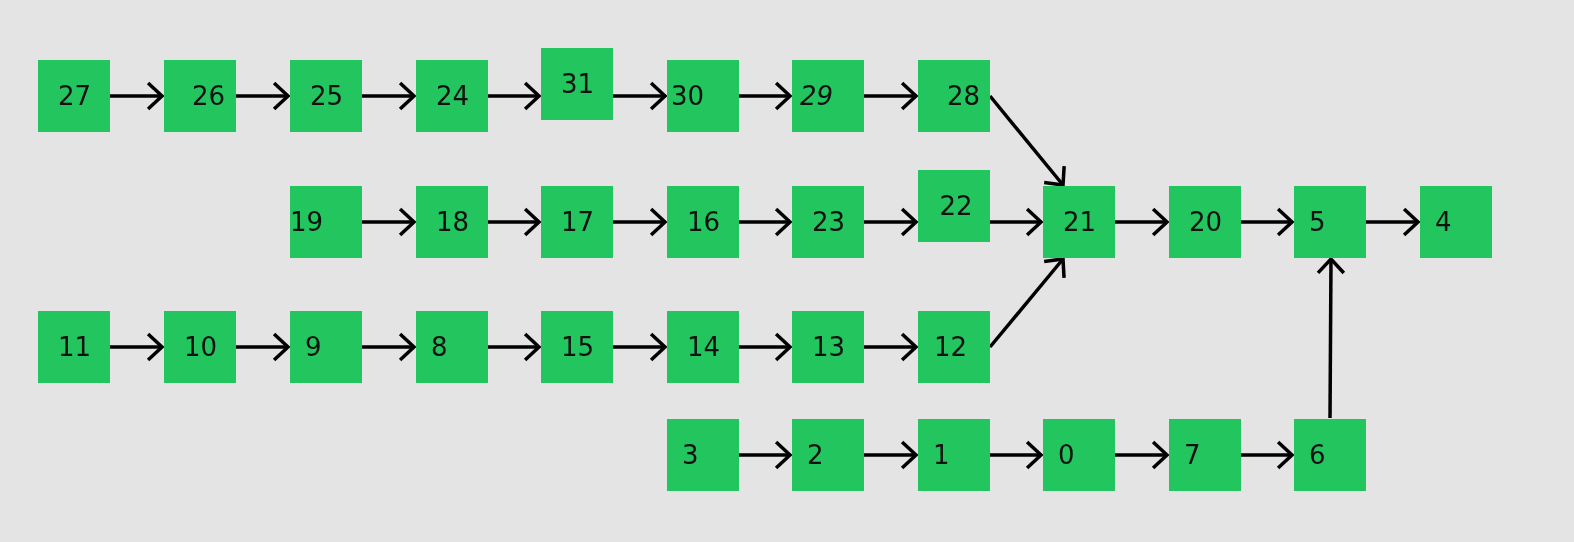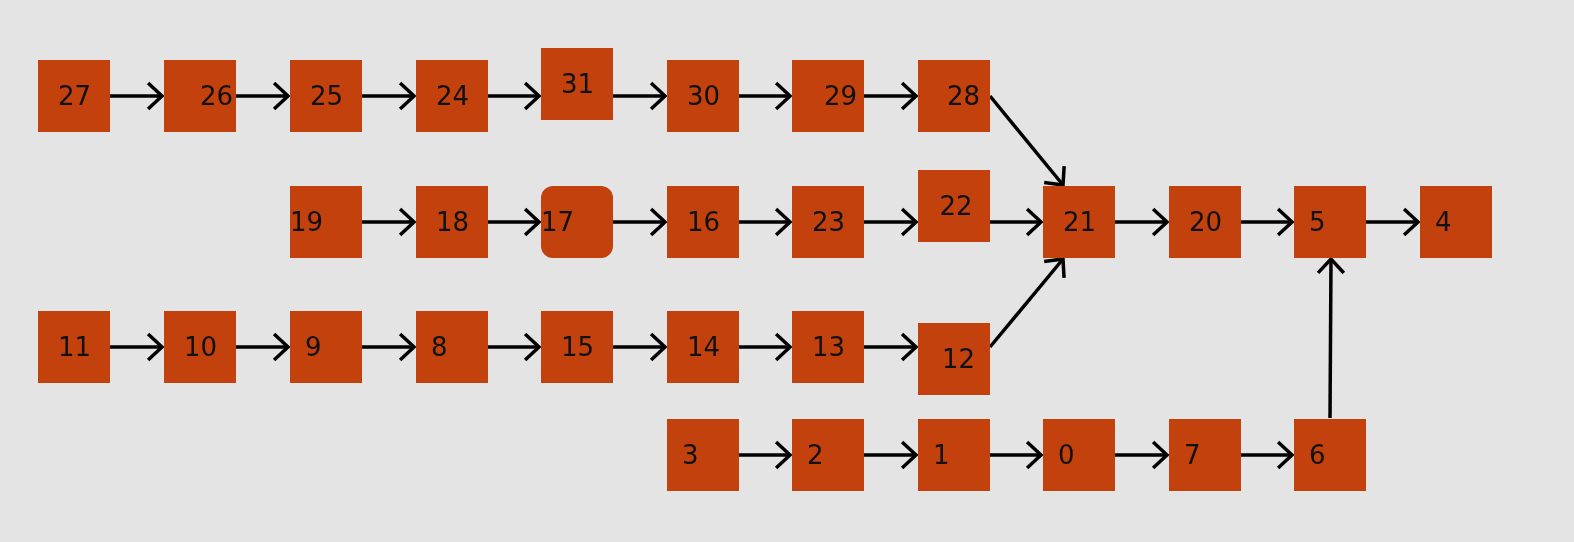--- a/index.html
+++ b/index.html
@@ -1,17 +1,17 @@
 <!DOCTYPE html>
 <html><head>
 <meta charset="utf-8">
 <style>
   html,body{margin:0;padding:0;}
   body{width:1574px;height:542px;background:#e4e4e4;position:relative;overflow:hidden;font-family:"DejaVu Sans","Liberation Sans",sans-serif;}
-  .node{position:absolute;width:72px;height:72px;background:#c2410c;display:flex;align-items:center;box-sizing:border-box;font-size:26px;color:#111;}
+  .node{position:absolute;width:72px;height:72px;background:#22c55e;display:flex;align-items:center;box-sizing:border-box;font-size:26px;color:#111;}
   .node span{display:block;}
   svg.edges{position:absolute;left:0;top:0;}
 </style>
 </head>
 <body>
 
 <svg class="edges" width="1574" height="542" xmlns="http://www.w3.org/2000/svg">
     <g>
       <line x1="110" y1="96" x2="162" y2="96" stroke="#000000" stroke-width="3.5"></line>
       <polyline points="148.0720144352333,108.92328201764747 162,96 148.0720144352333,83.07671798235253" fill="none" stroke="#000000" stroke-width="3.5"></polyline>
@@ -134,48 +134,48 @@
     </g>
     <g>
       <line x1="1330" y1="418" x2="1331" y2="259" stroke="#000000" stroke-width="3.5"></line>
       <polyline points="1343.8354307713867,273.0089870052385 1331,259 1317.989377906482,272.84643321363535" fill="none" stroke="#000000" stroke-width="3.5"></polyline>
     </g>
   </svg>
 <div id="nodes">
     <div class="node" style="left: 38px; top: 60px; padding-left: 20px;">
       <span>27</span>
     </div>
-    <div class="node" style="left: 164px; top: 60px; padding-left: 36px;">
+    <div class="node" style="left: 164px; top: 60px; padding-left: 28px;">
       <span>26</span>
     </div>
     <div class="node" style="left: 290px; top: 60px; padding-left: 20px;">
       <span>25</span>
     </div>
     <div class="node" style="left: 416px; top: 60px; padding-left: 20px;">
       <span>24</span>
     </div>
     <div class="node" style="left: 541px; top: 48px; padding-left: 20px;">
       <span>31</span>
     </div>
-    <div class="node" style="left: 667px; top: 60px; padding-left: 20px;">
+    <div class="node" style="left: 667px; top: 60px; padding-left: 4px;">
       <span>30</span>
     </div>
-    <div class="node" style="left: 792px; top: 60px; padding-left: 32px;">
+    <div class="node" style="left: 792px; top: 60px; padding-left: 8px; font-style: italic;">
       <span>29</span>
     </div>
     <div class="node" style="left: 918px; top: 60px; padding-left: 29px;">
       <span>28</span>
     </div>
     <div class="node" style="left: 290px; top: 186px; ">
       <span>19</span>
     </div>
     <div class="node" style="left: 416px; top: 186px; padding-left: 20px;">
       <span>18</span>
     </div>
-    <div class="node" style="left: 541px; top: 186px;  border-radius: 12px;">
+    <div class="node" style="left: 541px; top: 186px; padding-left: 20px;">
       <span>17</span>
     </div>
     <div class="node" style="left: 667px; top: 186px; padding-left: 20px;">
       <span>16</span>
     </div>
     <div class="node" style="left: 792px; top: 186px; padding-left: 20px;">
       <span>23</span>
     </div>
     <div class="node" style="left: 918px; top: 170px; padding-left: 4px; justify-content: center;">
       <span>22</span>
@@ -206,21 +206,21 @@
     </div>
     <div class="node" style="left: 541px; top: 311px; padding-left: 20px;">
       <span>15</span>
     </div>
     <div class="node" style="left: 667px; top: 311px; padding-left: 20px;">
       <span>14</span>
     </div>
     <div class="node" style="left: 792px; top: 311px; padding-left: 20px;">
       <span>13</span>
     </div>
-    <div class="node" style="left: 918px; top: 311px; padding-left: 24px; margin-top: 12px;">
+    <div class="node" style="left: 918px; top: 311px; padding-left: 16px;">
       <span>12</span>
     </div>
     <div class="node" style="left: 667px; top: 419px; padding-left: 15px;">
       <span>3</span>
     </div>
     <div class="node" style="left: 792px; top: 419px; padding-left: 15px;">
       <span>2</span>
     </div>
     <div class="node" style="left: 918px; top: 419px; padding-left: 15px;">
       <span>1</span>

